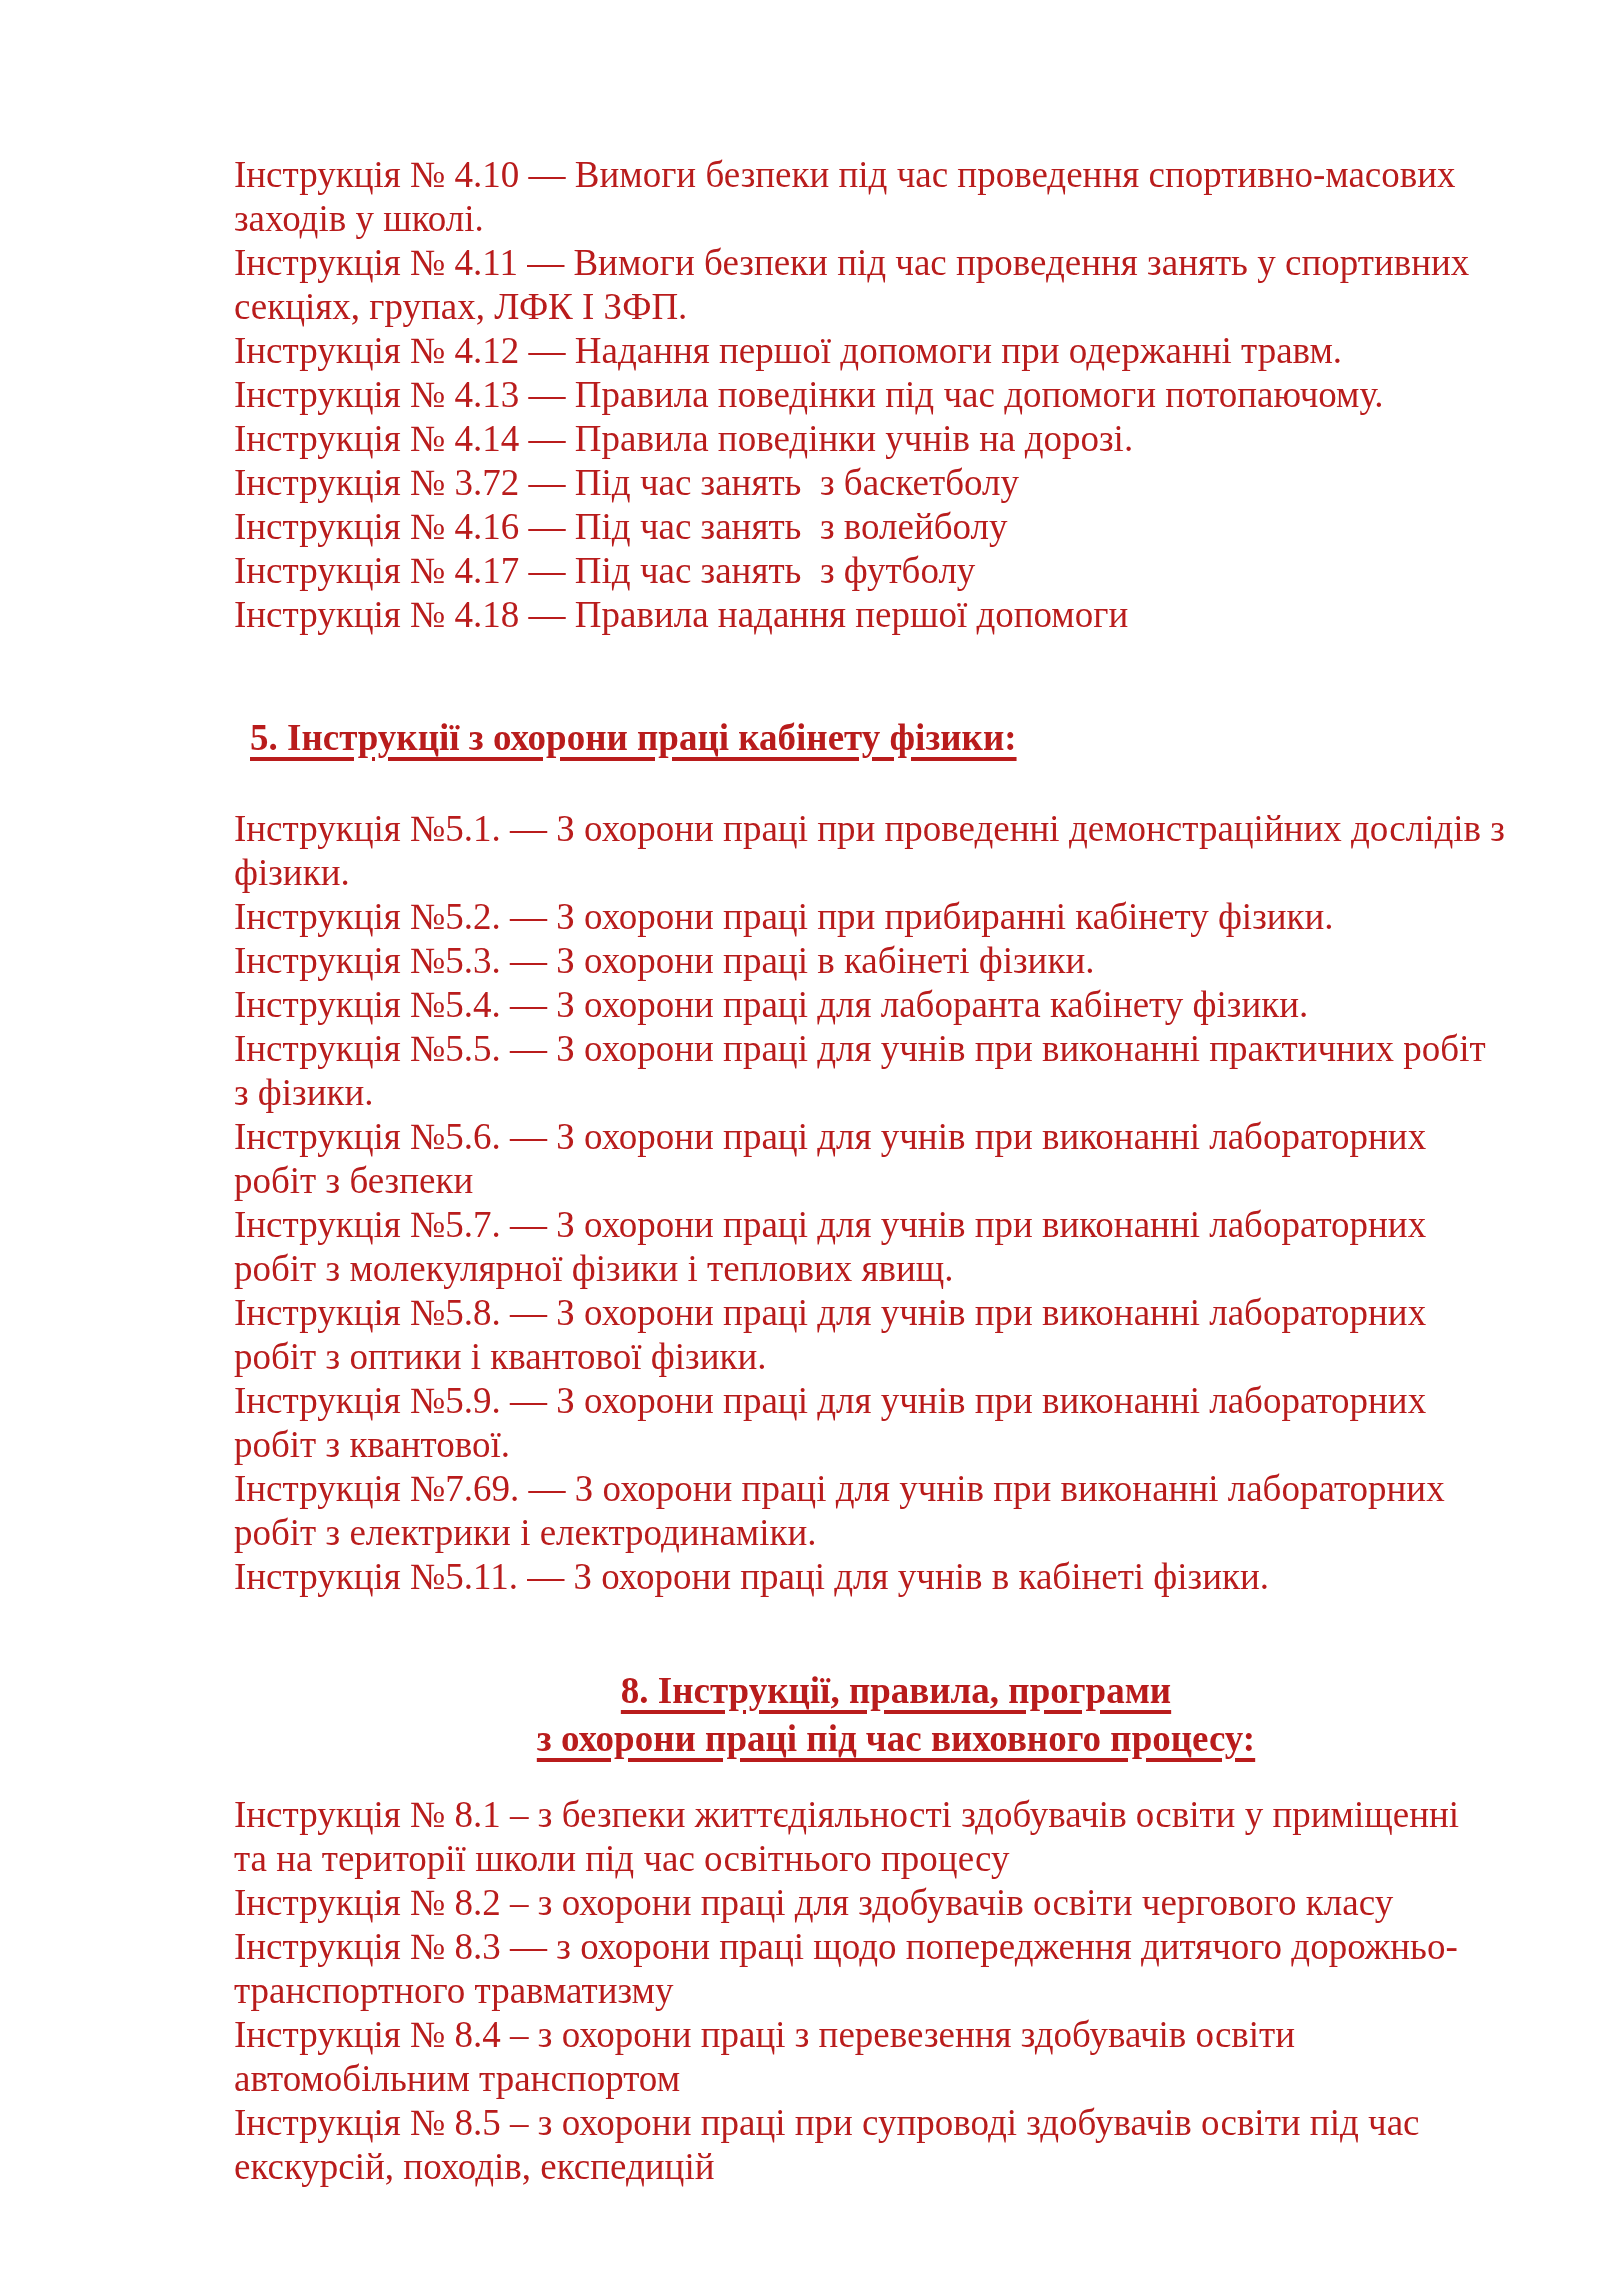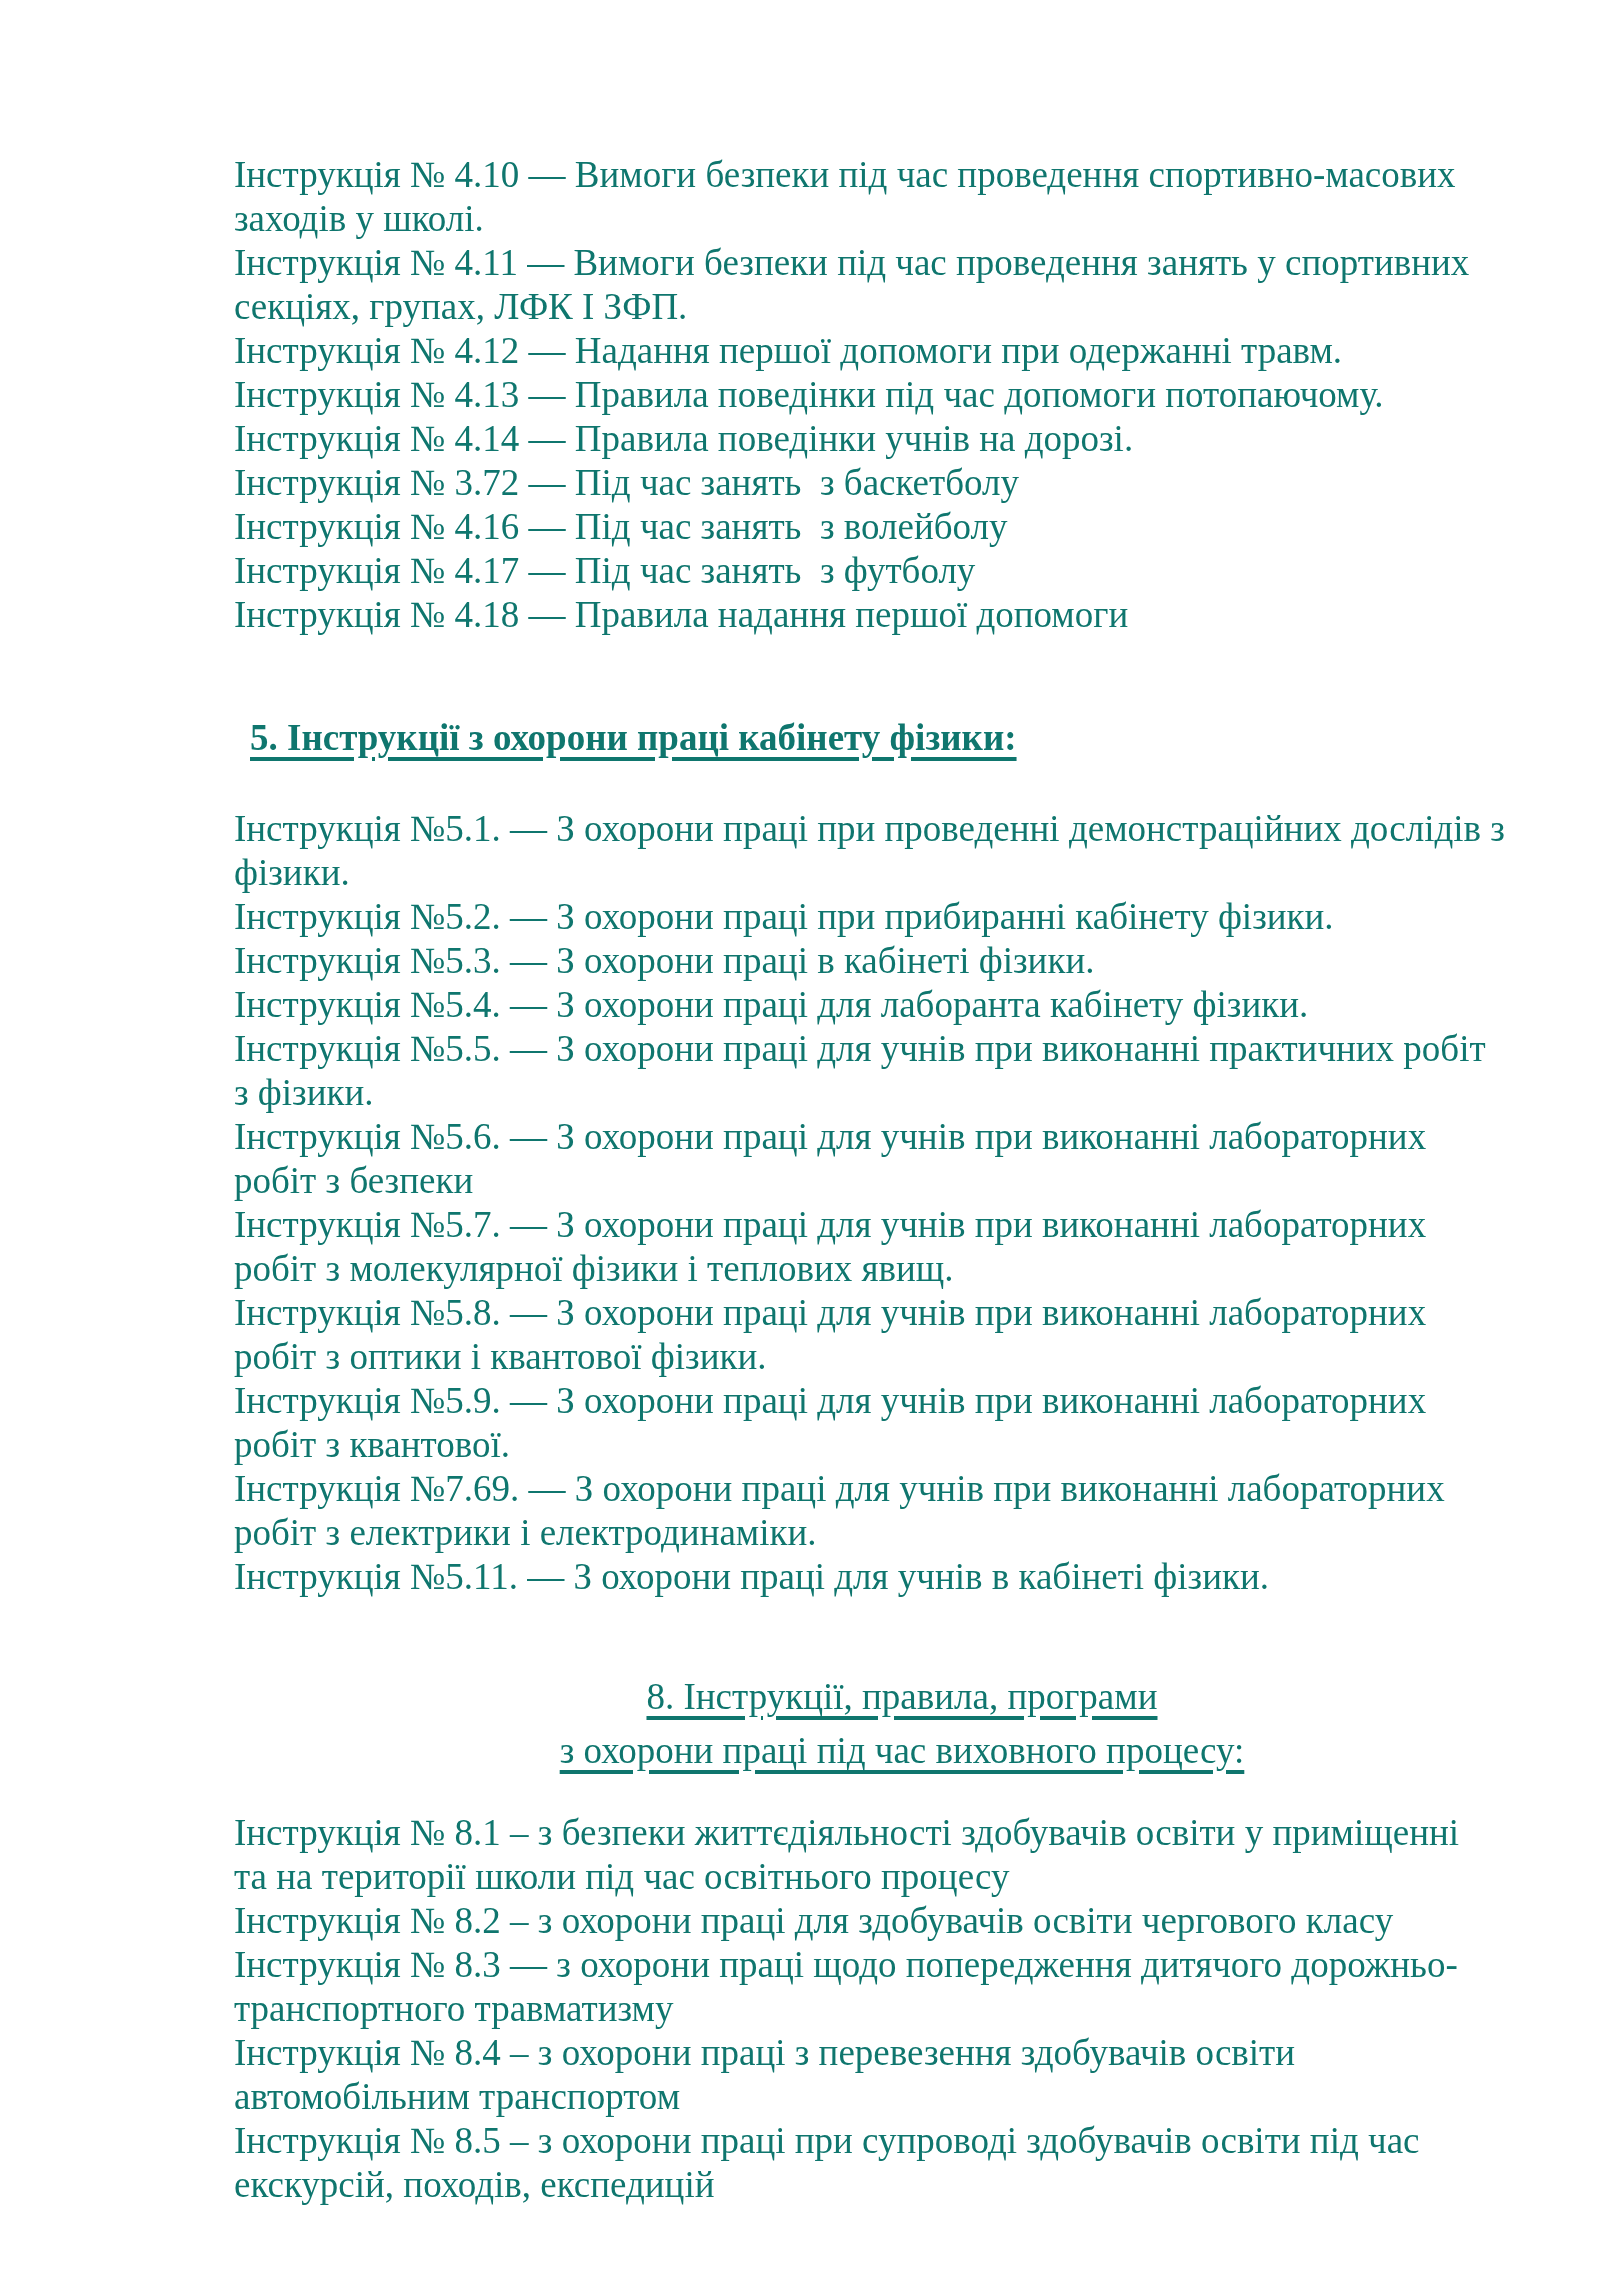--- a/index.html
+++ b/index.html
@@ -6,21 +6,21 @@
     margin: 0;
     padding: 0;
     background: #808080;
   }
   .page {
     position: relative;
     width: 1623px;
     height: 2295px;
     margin: 0 auto;
     background: #ffffff;
-    color: #0f766e;
+    color: #b91c1c;
     font-family: "Liberation Serif", "DejaVu Serif", serif;
     font-size: 37px;
     box-sizing: border-box;
     padding: 153px 79px 0 234px;
     overflow: hidden;
   }
   .line {
     line-height: 44px;
     height: 44px;
     white-space: pre;
@@ -32,25 +32,25 @@
     line-height: 44px;
     height: 44px;
     white-space: pre;
   }
   .heading-left .u, .heading-center .u {
     text-decoration: underline;
     text-decoration-thickness: 4px;
     text-underline-offset: 7.1px;
   }
   .heading-center {
-    margin: 10px;
+    margin: 4px;
     width: 1316px;
     text-align: center;
     font-size: 37px;
-    font-weight: normal;
+    font-weight: bold;
     line-height: 44px;
     height: 44px;
     white-space: pre;
   }
   .gap-a { height: 63px; }
   .gap-b { height: 31px; }
   .gap-c { height: 66px; }
   .gap-d { height: 28px; }
 </style>
 </head>

